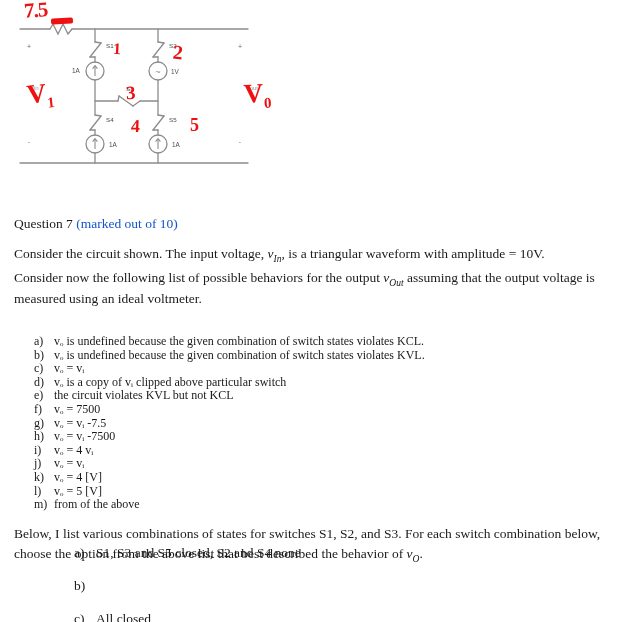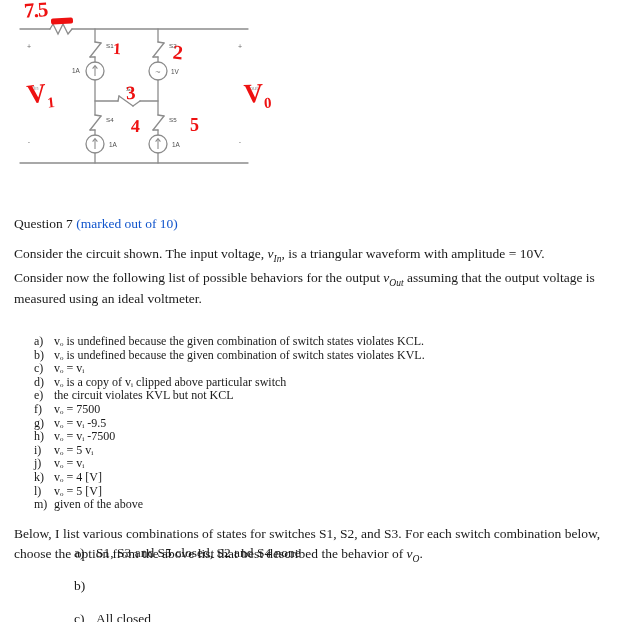--- a/index.html
+++ b/index.html
@@ -272,45 +272,45 @@
   <div class="opt-row">
     <span class="opt-letter">e)</span>
     <span class="opt-text">the circuit violates KVL but not KCL</span>
   </div>
   <div class="opt-row">
     <span class="opt-letter">f)</span>
     <span class="opt-text">vₒ = 7500</span>
   </div>
   <div class="opt-row">
     <span class="opt-letter">g)</span>
-    <span class="opt-text">vₒ =  vᵢ -9.5</span>
+    <span class="opt-text">vₒ =  vᵢ -7.5</span>
   </div>
   <div class="opt-row">
     <span class="opt-letter">h)</span>
     <span class="opt-text">vₒ =  vᵢ -7500</span>
   </div>
   <div class="opt-row">
     <span class="opt-letter">i)</span>
-    <span class="opt-text">vₒ = 5 vᵢ</span>
+    <span class="opt-text">vₒ = 4 vᵢ</span>
   </div>
   <div class="opt-row">
     <span class="opt-letter">j)</span>
     <span class="opt-text">vₒ = vᵢ</span>
   </div>
   <div class="opt-row">
     <span class="opt-letter">k)</span>
     <span class="opt-text">vₒ = 4 [V]</span>
   </div>
   <div class="opt-row">
     <span class="opt-letter">l)</span>
     <span class="opt-text">vₒ = 5 [V]</span>
   </div>
   <div class="opt-row">
     <span class="opt-letter">m)</span>
-    <span class="opt-text">given of the above</span>
+    <span class="opt-text">from of the above</span>
   </div>
 </div>
 
 <div id="para-3">
   <span>Below, I list various combinations of states for switches S1, S2, and S3. For each switch combination below, choose the option from the above list that best described the behavior of </span><span class="vsub"><span>v</span><sub>O</sub></span><span>.</span>
 </div>
 
 <div id="combos">
   <div class="combo-row">
     <span class="combo-letter">a)</span>

